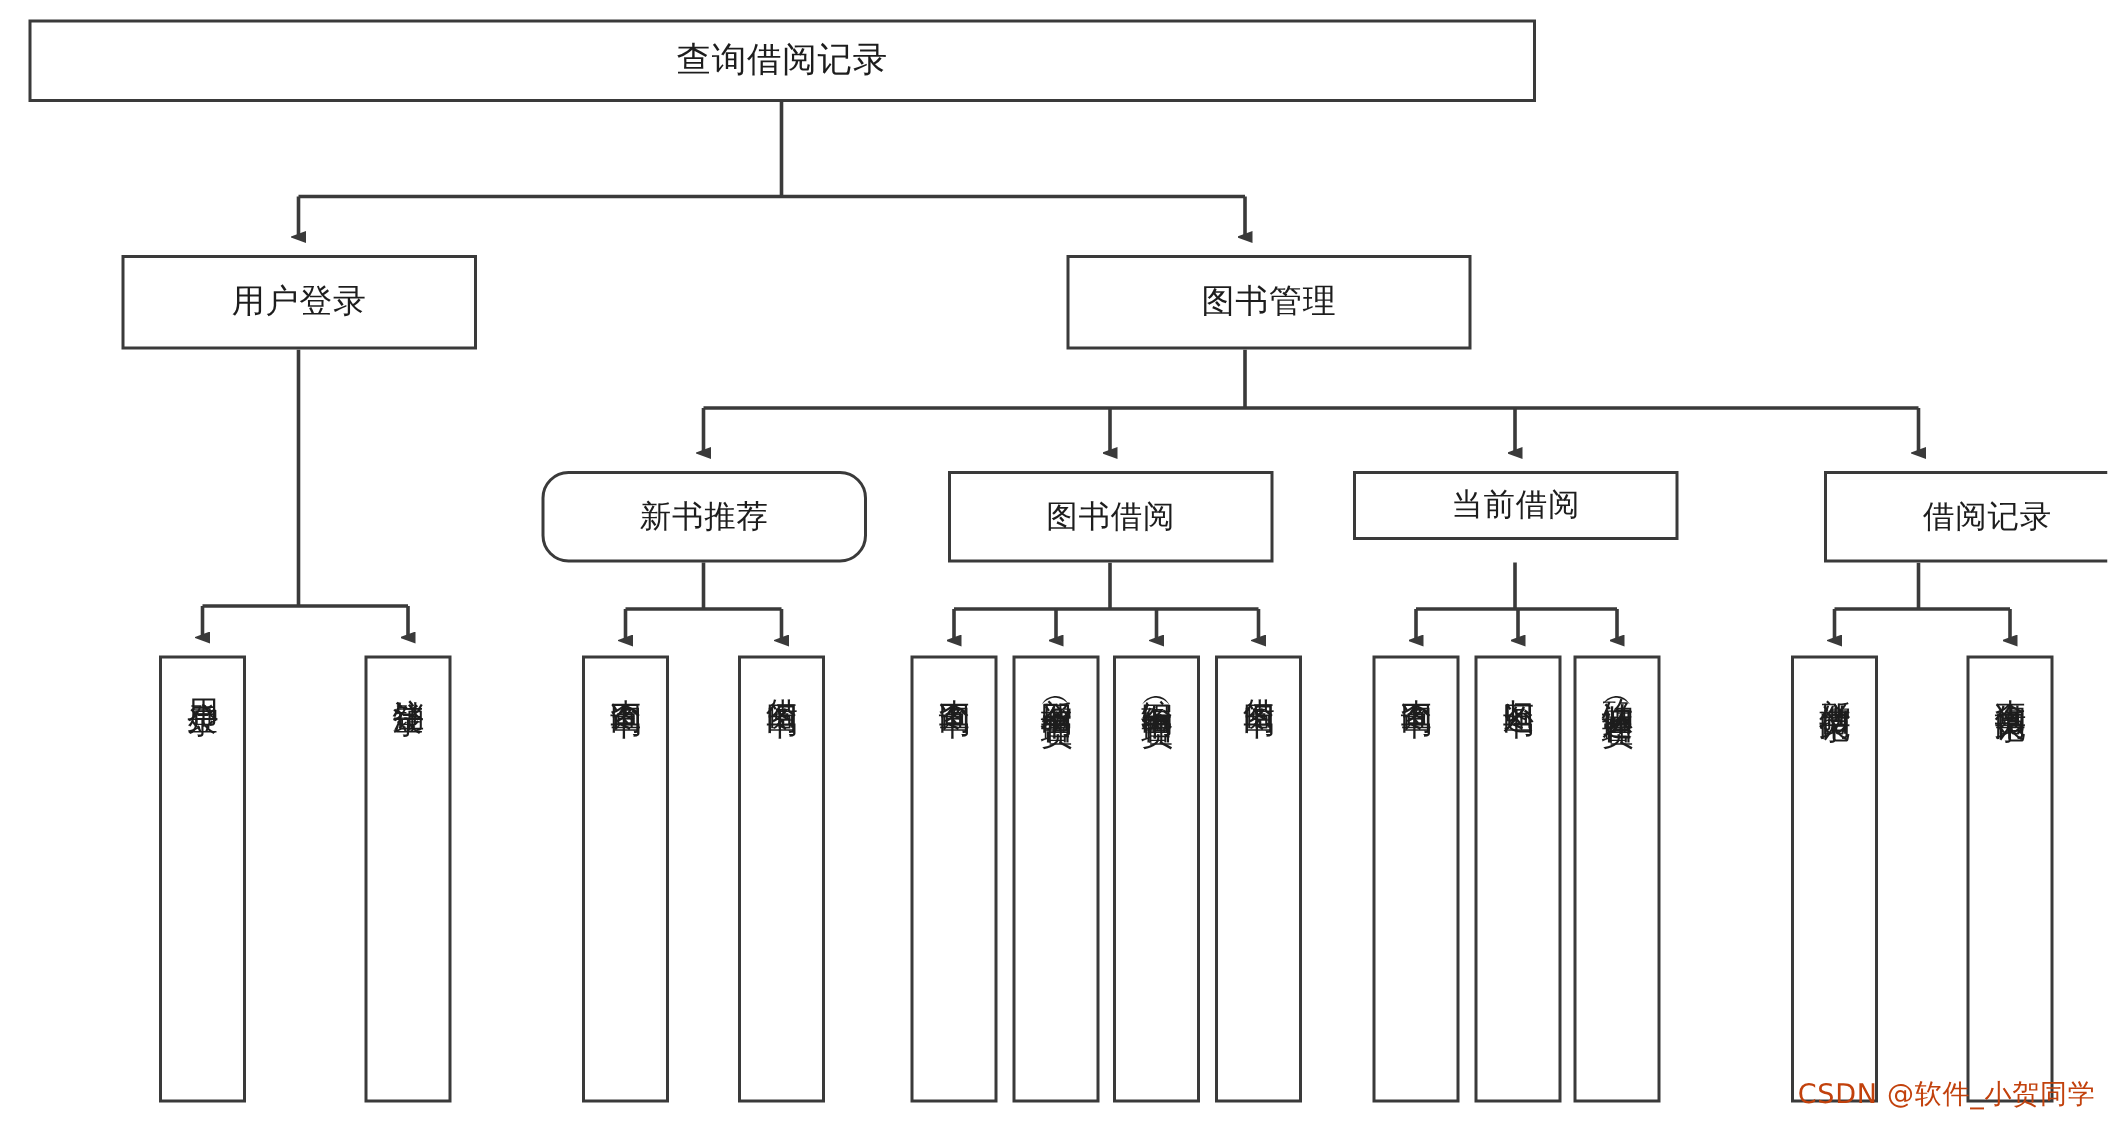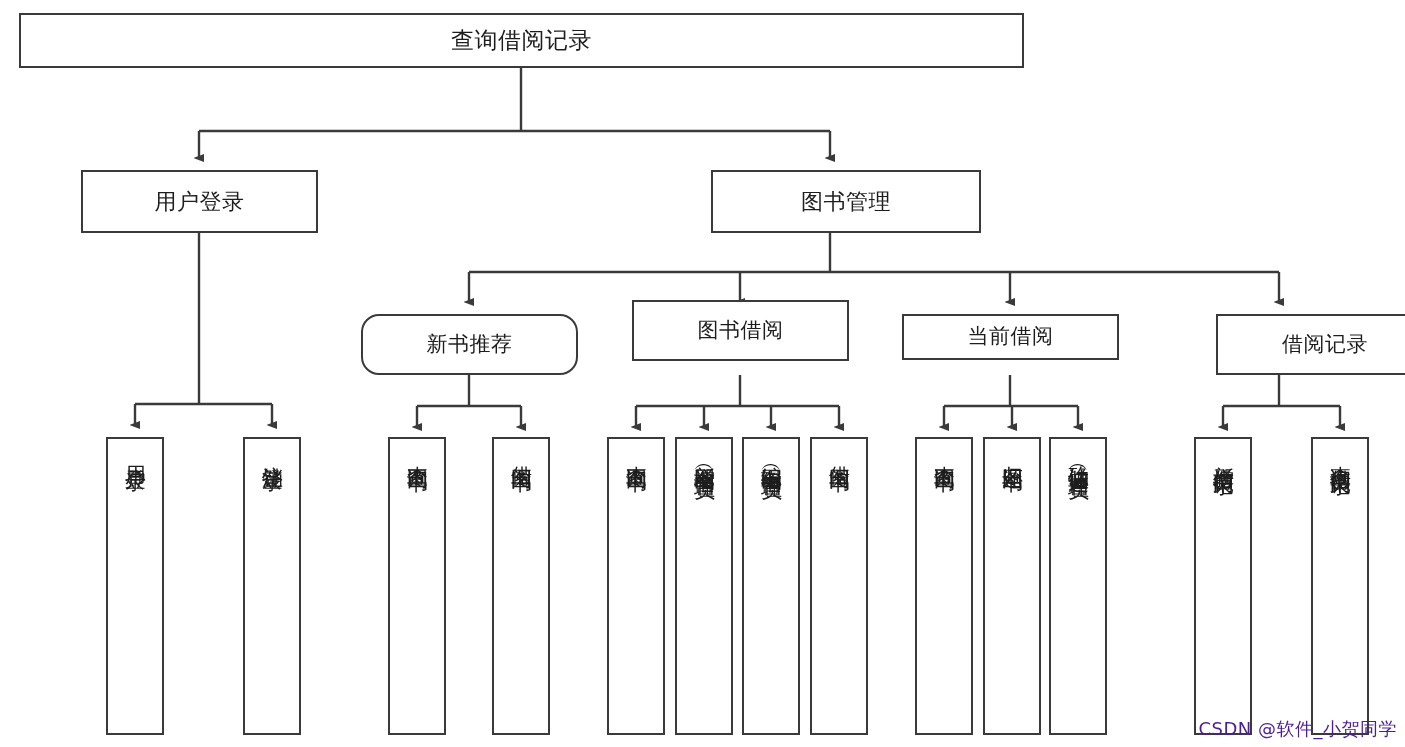--- a/index.html
+++ b/index.html
@@ -61,21 +61,21 @@
     text-orientation: upright;
     line-height: 1.18;
     letter-spacing: 2px;
     white-space: nowrap;
   }
   #watermark {
     position: absolute;
     right: 8px;
     bottom: 6px;
     font-size: 18px;
-    color: #4c1d95;
+    color: #c2410c;
     letter-spacing: 0.5px;
     white-space: nowrap;
     user-select: none;
   }
 </style>
 </head>
 <body>
 
 <div id="diagram-root">
 
@@ -138,21 +138,21 @@
   <div class="node level2" style="left:81px; top:170px; width:237px; height:63px;">
     <span class="label">用户登录</span>
   </div>
   <div class="node level2" style="left:711px; top:170px; width:270px; height:63px;">
     <span class="label">图书管理</span>
   </div>
 
   <div class="node level3" style="left:361px; top:314px; width:217px; height:61px;border-radius:18px;">
     <span class="label">新书推荐</span>
   </div>
-  <div class="node level3" style="left:632px; top:300px; width:217px; height:61px;">
+  <div class="node level3" style="left:632px; top:314px; width:217px; height:61px;">
     <span class="label">图书借阅</span>
   </div>
   <div class="node level3" style="left:902px; top:314px; width:217px; height:46px;">
     <span class="label">当前借阅</span>
   </div>
   <div class="node level3" style="left:1216px; top:314px; width:218px; height:61px;">
     <span class="label">借阅记录</span>
   </div>
 
   <div class="node leaf" style="left:106px; top:437px; width:58px; height:298px;">

